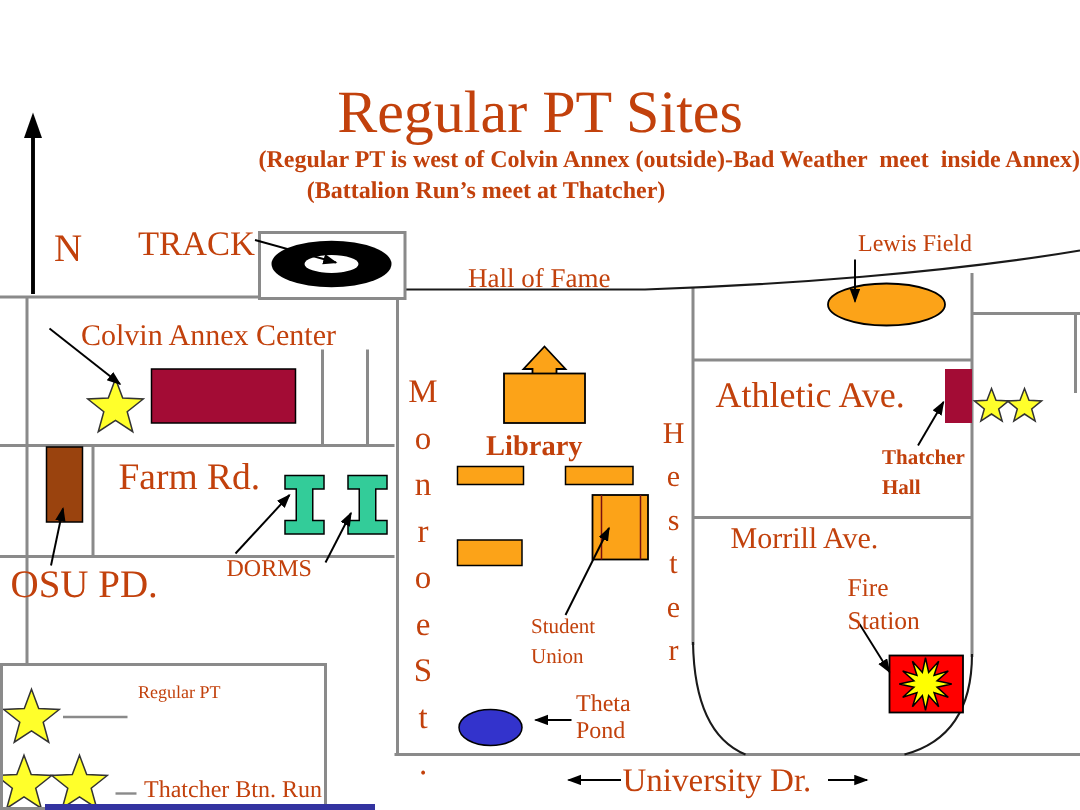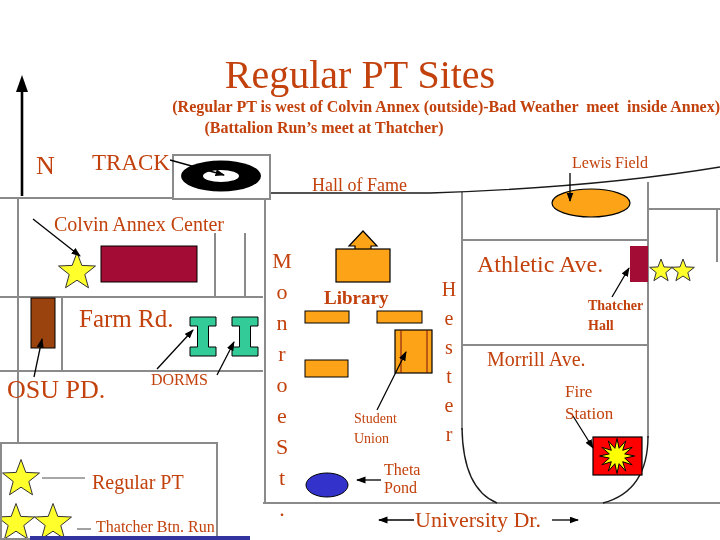--- a/index.html
+++ b/index.html
@@ -137,17 +137,17 @@
   <div class="lbl" style="left:384px;top:461px;font-size:16px;line-height:1.15;">Theta
 Pond</div>
   <div class="lbl" style="left:477px;top:249px;font-size:24px;">Athletic Ave.</div>
   <div class="lbl b" style="left:588px;top:296px;font-size:14px;line-height:1.45;">Thatcher
 Hall</div>
   <div class="lbl" style="left:565px;top:381px;font-size:17px;line-height:1.3;">Fire
 Station</div>
   <div class="lbl" style="left:487px;top:347px;font-size:20px;">Morrill Ave.</div>
   <div class="lbl" style="left:415px;top:506px;font-size:22px;">University Dr.</div>
 
-  <div class="lbl" style="left:92px;top:470px;font-size:20px;">Regular PT</div>
+  <div class="lbl" style="left:92px;top:454px;font-size:12px;">Regular PT</div>
   <div class="lbl" style="left:96px;top:517px;font-size:16px;">Thatcher Btn. Run</div>
 
   <div id="footerbar"></div>
 </div>
 
 </body></html>

